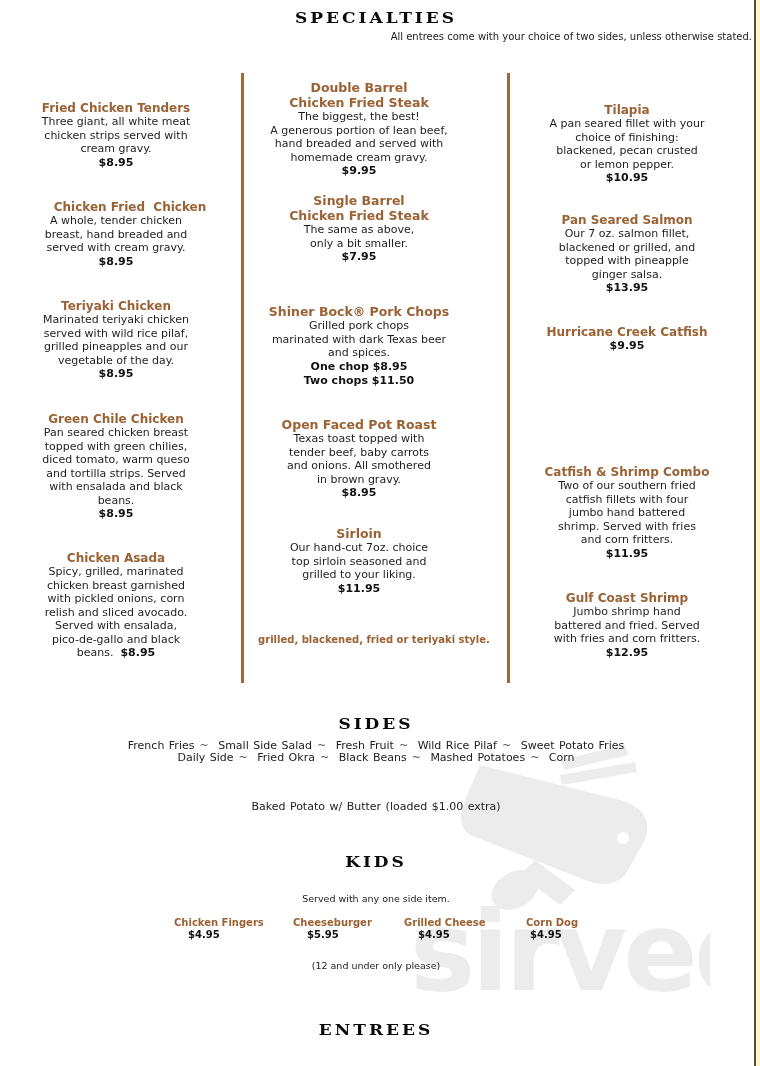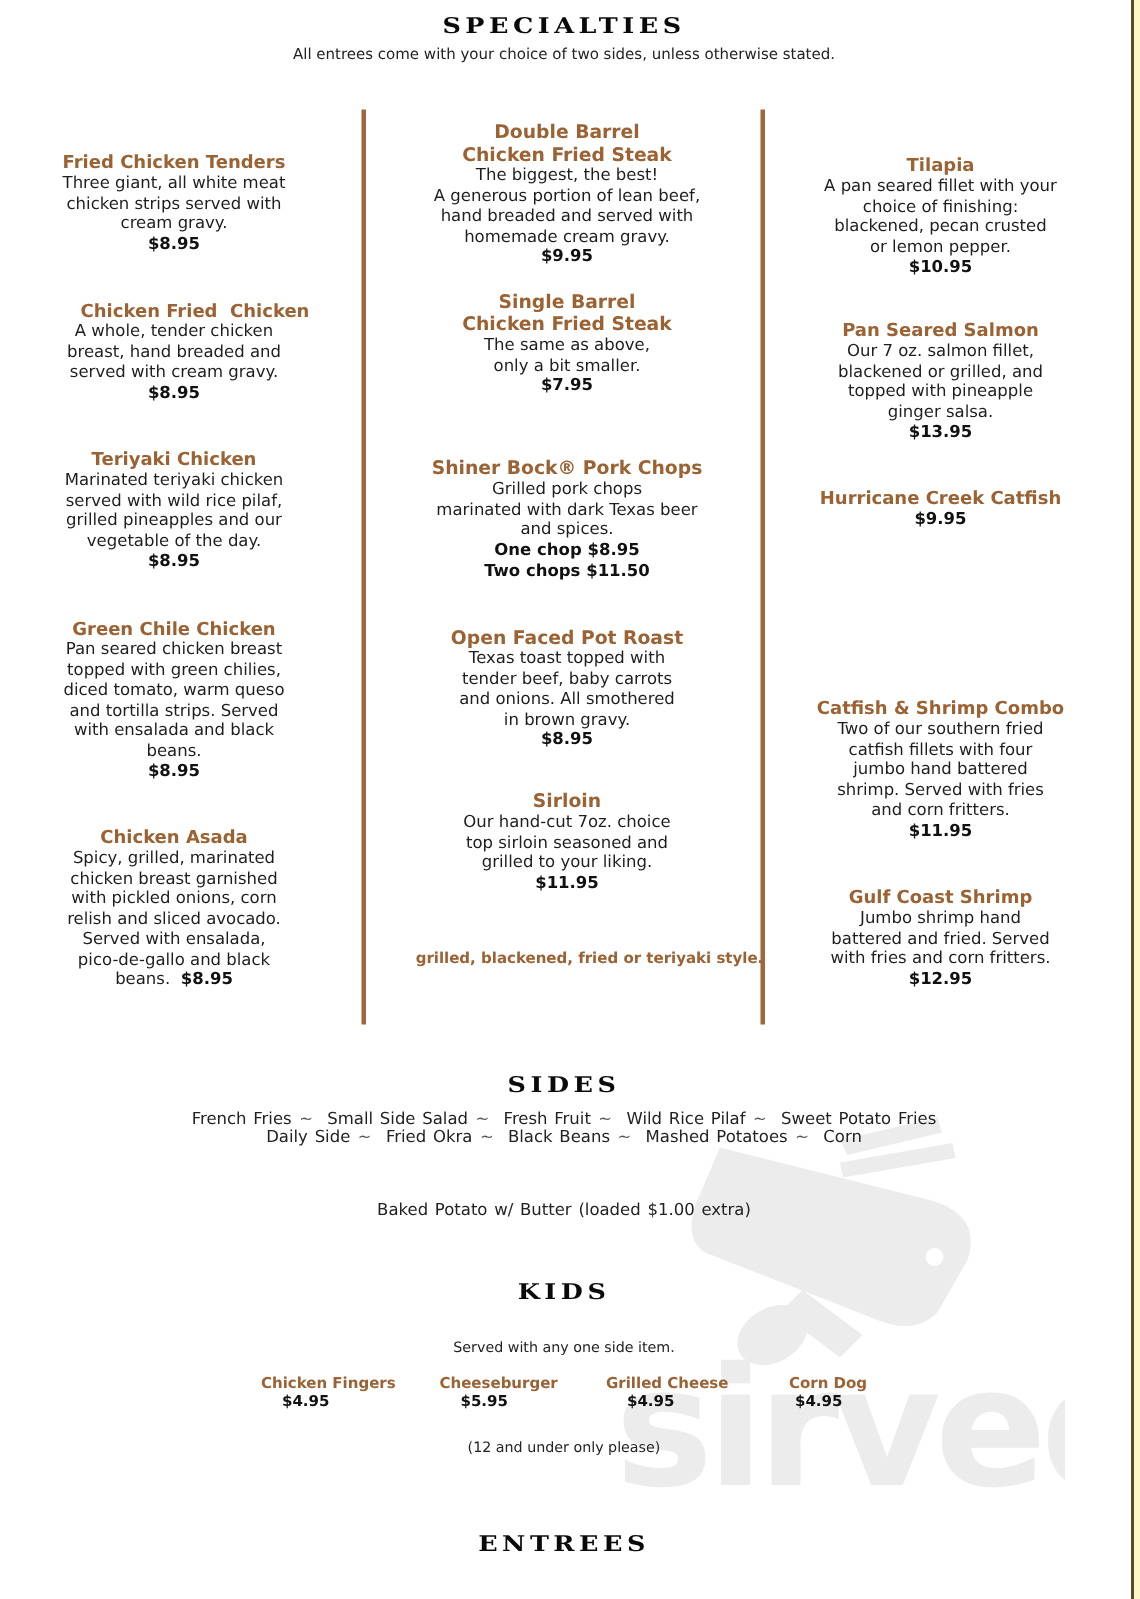--- a/index.html
+++ b/index.html
@@ -15,21 +15,21 @@
   .page-strip {
     position: absolute; left: 756px; top: 0; width: 4px; height: 1066px; background: #fff7c6;
   }
   .section-title {
     position: absolute; left: 0; width: 752px; text-align: center;
     font-family: "DejaVu Serif", serif; font-weight: bold;
     font-size: 17px; letter-spacing: 3px; color: #0a0a0a;
     transform: scaleY(0.85);
   }
   .subtitle {
-    position: absolute; left: 0; width: 752px; text-align: center;
+    position: absolute; left: 0; width: 752px; text-align: right;
     font-size: 10px; color: #222;
   }
   .divider {
     position: absolute; width: 3px; background: #a0673d;
   }
   .col {
     position: absolute; text-align: center;
   }
   .item { position: absolute; text-align: center; width: 100%; }
   .item-name {
@@ -127,21 +127,21 @@
     <div class="item-desc"><span>Spicy, grilled, marinated
 chicken breast garnished
 with pickled onions, corn
 relish and sliced avocado.
 Served with ensalada,
 pico-de-gallo and black
 beans.</span>&nbsp;&nbsp;<b class="item-price">$8.95</b></div>
   </div>
 </div>
 
-<div class="col" style="left:262px; top:0; width:232px; height:700px;">
+<div class="col" style="left:243px; top:0; width:232px; height:700px;">
   <div class="item" style="top:80px;">
     <div class="item-name big" style="white-space:pre-line;">Double Barrel
 Chicken Fried Steak</div>
     <div class="item-desc">The biggest, the best!
 A generous portion of lean beef,
 hand breaded and served with
 homemade cream gravy.</div>
     <div class="item-price">$9.95</div>
   </div>
   <div class="item" style="top:193px;">

